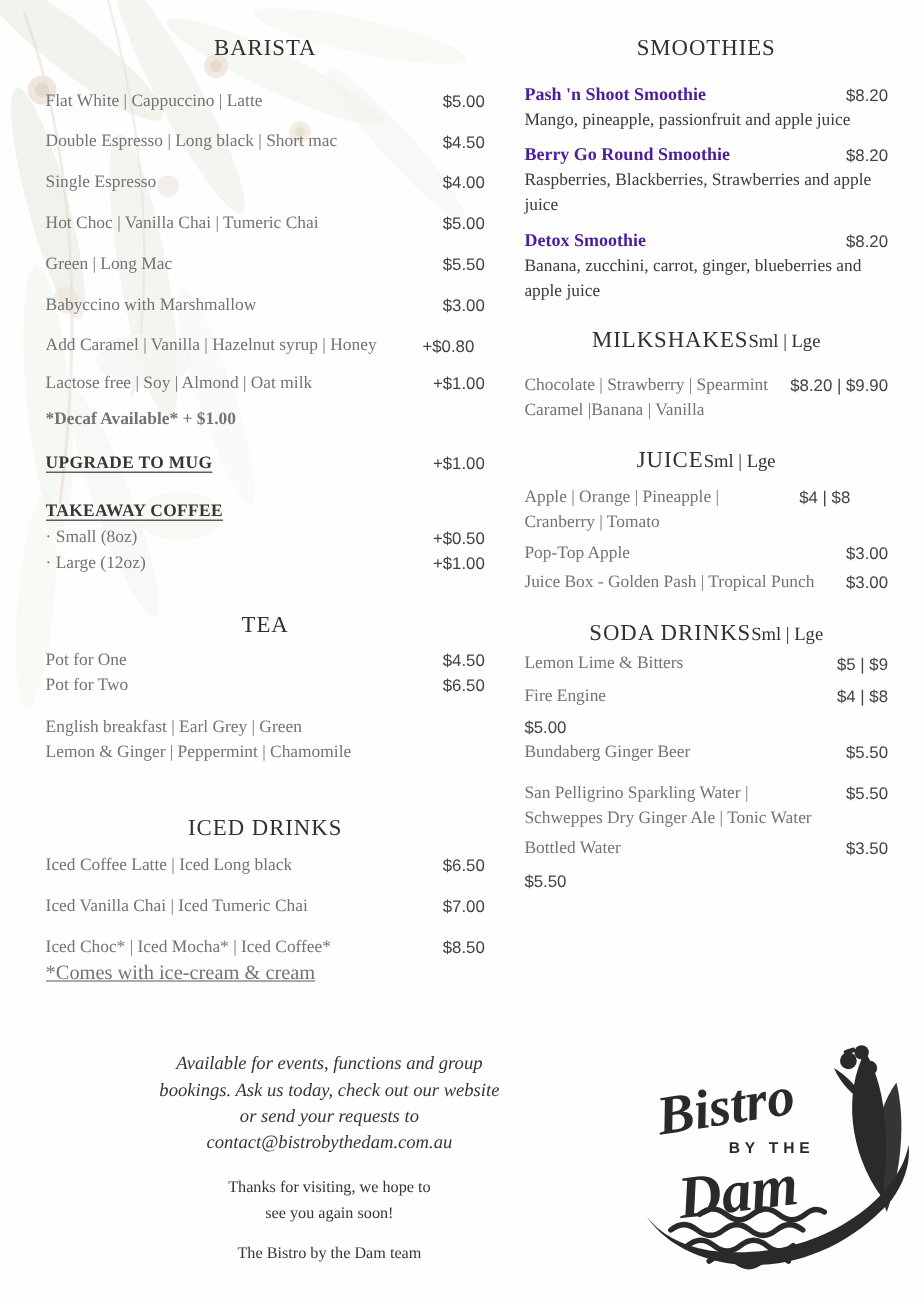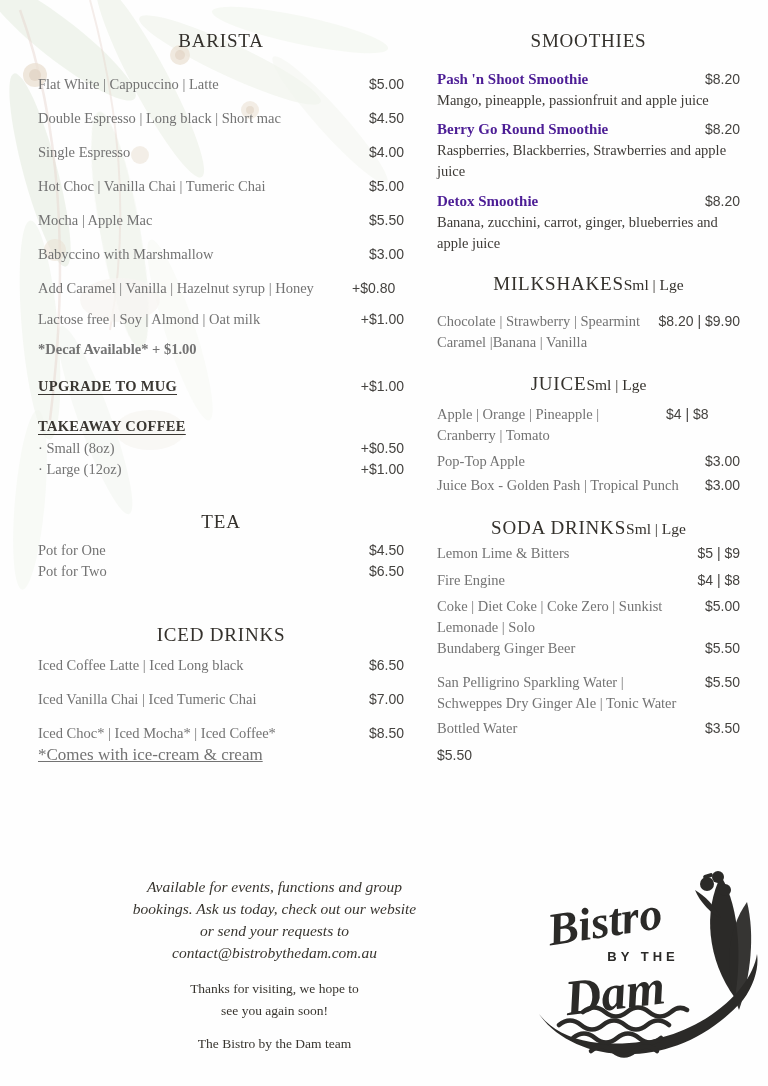--- a/index.html
+++ b/index.html
@@ -82,21 +82,21 @@
   </div>
   <div class="row">
     <div class="iname">Single Espresso</div>
     <div class="iprice">$4.00</div>
   </div>
   <div class="row">
     <div class="iname">Hot Choc | Vanilla Chai | Tumeric Chai</div>
     <div class="iprice">$5.00</div>
   </div>
   <div class="row">
-    <div class="iname">Mocha | Apple Mac</div>
+    <div class="iname">Green | Long Mac</div>
     <div class="iprice">$5.50</div>
   </div>
   <div class="row">
     <div class="iname">Babyccino with Marshmallow</div>
     <div class="iprice">$3.00</div>
   </div>
   <div class="row">
     <div class="iname" style="max-width:300px">Add Caramel | Vanilla | Hazelnut syrup | Honey</div>
     <div class="iprice">+$0.80</div>
   </div>
@@ -129,20 +129,26 @@
   <div class="sec-head" style="margin-top:31px">
     <div class="sec-title">TEA</div>
   </div>
   <div class="row" style="margin-top:7px">
     <div class="iname">Pot for One</div>
     <div class="iprice">$4.50</div>
   </div>
   <div class="row" style="margin-top:0px">
     <div class="iname">Pot for Two</div>
     <div class="iprice">$6.50</div>
+  </div>
+  <div class="row" style="margin-top:14px">
+    <div class="iname">
+      <div>English breakfast | Earl Grey | Green</div>
+      <div>Lemon &amp; Ginger | Peppermint | Chamomile</div>
+    </div>
   </div>
 
   <div class="sec-head" style="margin-top:42px">
     <div class="sec-title">ICED DRINKS</div>
   </div>
   <div class="row" style="margin-top:9px">
     <div class="iname">Iced Coffee Latte | Iced Long black</div>
     <div class="iprice">$6.50</div>
   </div>
   <div class="row">
@@ -221,21 +227,20 @@
   </div>
   <div class="row" style="margin-top:4px">
     <div class="iname">Lemon Lime &amp; Bitters</div>
     <div class="iprice">$5 | $9</div>
   </div>
   <div class="row" style="margin-top:6px">
     <div class="iname">Fire Engine</div>
     <div class="iprice">$4 | $8</div>
   </div>
   <div class="row" style="margin-top:5px">
-    <div class="iname">Coke | Diet Coke | Coke Zero | Sunkist Lemonade | Solo</div>
     <div class="iprice">$5.00</div>
   </div>
   <div class="row" style="margin-top:0px">
     <div class="iname">Bundaberg Ginger Beer</div>
     <div class="iprice">$5.50</div>
   </div>
   <div class="row" style="margin-top:13px">
     <div class="iname">San Pelligrino Sparkling Water | Schweppes Dry Ginger Ale | Tonic Water</div>
     <div class="iprice">$5.50</div>
   </div>

